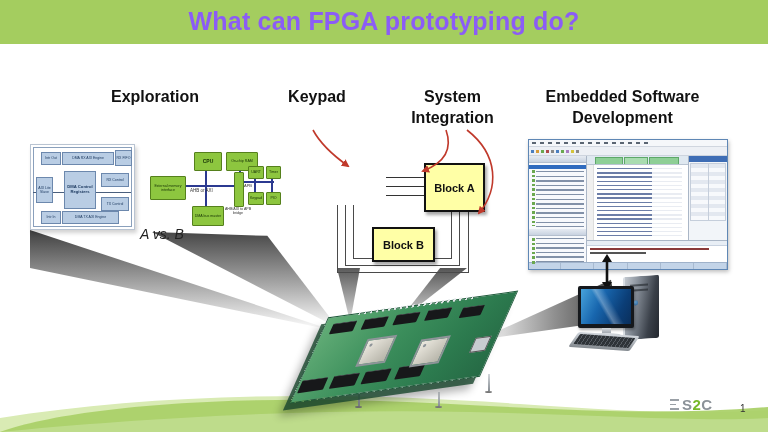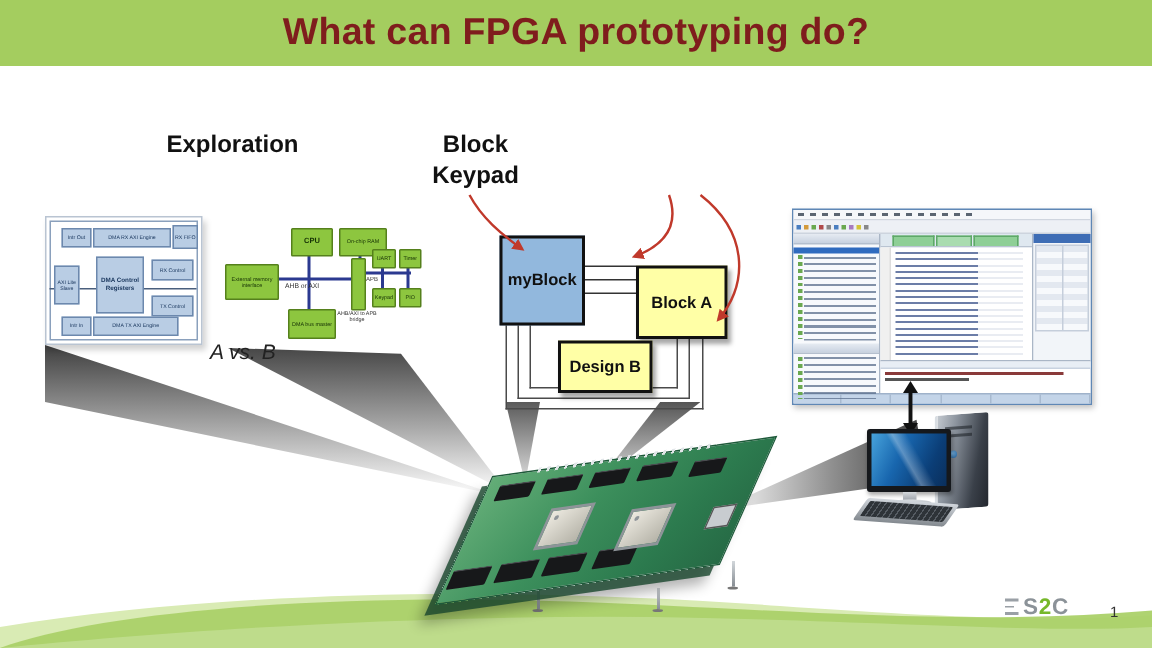--- a/index.html
+++ b/index.html
@@ -2,21 +2,21 @@
 <html><head>
 <meta charset="utf-8">
 <style>
   html,body{margin:0;padding:0;}
   .slide{position:relative;width:768px;height:432px;background:#fff;overflow:hidden;
          font-family:"Liberation Sans",sans-serif;}
   .abs{position:absolute;}
 
   
   .title-bar{left:0;top:0;width:768px;height:44px;background:#a4cd5f;}
-  .title-text{width:768px;top:7px;text-align:center;font-size:25px;font-weight:700;color:#7f1d1d;letter-spacing:.2px;}
+  .title-text{width:768px;top:7px;text-align:center;font-size:25px;font-weight:700;color:#8b5cf6;letter-spacing:.2px;}
 
   
   .sec{text-align:center;font-size:16px;font-weight:700;color:#111;line-height:21px;}
 
   
   .ray{z-index:1;}
   .ray1{left:30px;top:230px;width:302px;height:100px;
         clip-path:polygon(0 0,0 38%,100% 100%);
         background:linear-gradient(to bottom,#3f3f3f,#a8a8a8 55%,#f4f4f4 95%);}
   .ray2{left:152px;top:232px;width:186px;height:96px;
@@ -158,22 +158,29 @@
 
 <div class="slide">
 
   <div class="abs title-bar"></div>
   <div class="abs title-text">What can FPGA prototyping do?</div>
 
   <div class="abs sec" style="left:70px;top:86px;width:170px;">
     <div>Exploration</div>
   </div>
   <div class="abs sec" style="left:262px;top:86px;width:110px;">
-    <div>Block</div>
     <div>Keypad</div>
+  </div>
+  <div class="abs sec" style="left:390px;top:86px;width:125px;">
+    <div>System</div>
+    <div>Integration</div>
+  </div>
+  <div class="abs sec" style="left:520px;top:86px;width:205px;">
+    <div>Embedded Software</div>
+    <div>Development</div>
   </div>
 
   <div class="abs ray ray1"></div>
   <div class="abs ray ray2"></div>
   <div class="abs ray ray3"></div>
   <div class="abs ray ray4"></div>
   <div class="abs ray ray5"></div>
 
   <div class="abs dma-panel">
     <div class="abs dma-frame"></div>
@@ -213,23 +220,22 @@
 
   <div class="abs avsb">A vs. B</div>
 
   <div class="nest" style="left:337px;top:205px;width:130px;height:67px;"></div>
   <div class="nest" style="left:345px;top:205px;width:113px;height:60px;"></div>
   <div class="nest" style="left:353px;top:205px;width:97px;height:53px;"></div>
   <div class="wire" style="left:386px;top:177px;width:38px;"></div>
   <div class="wire" style="left:386px;top:186px;width:38px;"></div>
   <div class="wire" style="left:386px;top:195px;width:38px;"></div>
 
-  <div class="blk blk-blue" style="left:333px;top:157px;width:53px;height:56px;">myBlock</div>
-  <div class="blk blk-yellow" style="left:424px;top:177px;width:57px;height:45px;">Block A</div>
-  <div class="blk blk-yellow" style="left:372px;top:227px;width:59px;height:31px;">Design B</div>
+  <div class="blk blk-yellow" style="left:424px;top:163px;width:57px;height:45px;">Block A</div>
+  <div class="blk blk-yellow" style="left:372px;top:227px;width:59px;height:31px;">Block B</div>
 
   <svg class="abs red-arrows" viewBox="280 124 245 112">
     <defs>
       <marker id="ra" viewBox="0 0 8 8" refX="6" refY="4" markerWidth="5" markerHeight="5" orient="auto">
         <path d="M0,0 L8,4 L0,8 z" fill="#c0392b"></path>
       </marker>
     </defs>
     <path d="M313,130 C321,145 334,156 348,166" fill="none" stroke="#c0392b" stroke-width="1.6" marker-end="url(#ra)"></path>
     <path d="M446,130 C453,150 444,163 423,171" fill="none" stroke="#c0392b" stroke-width="1.6" marker-end="url(#ra)"></path>
     <path d="M467,130 C499,155 499,189 479,213" fill="none" stroke="#c0392b" stroke-width="1.6" marker-end="url(#ra)"></path>

